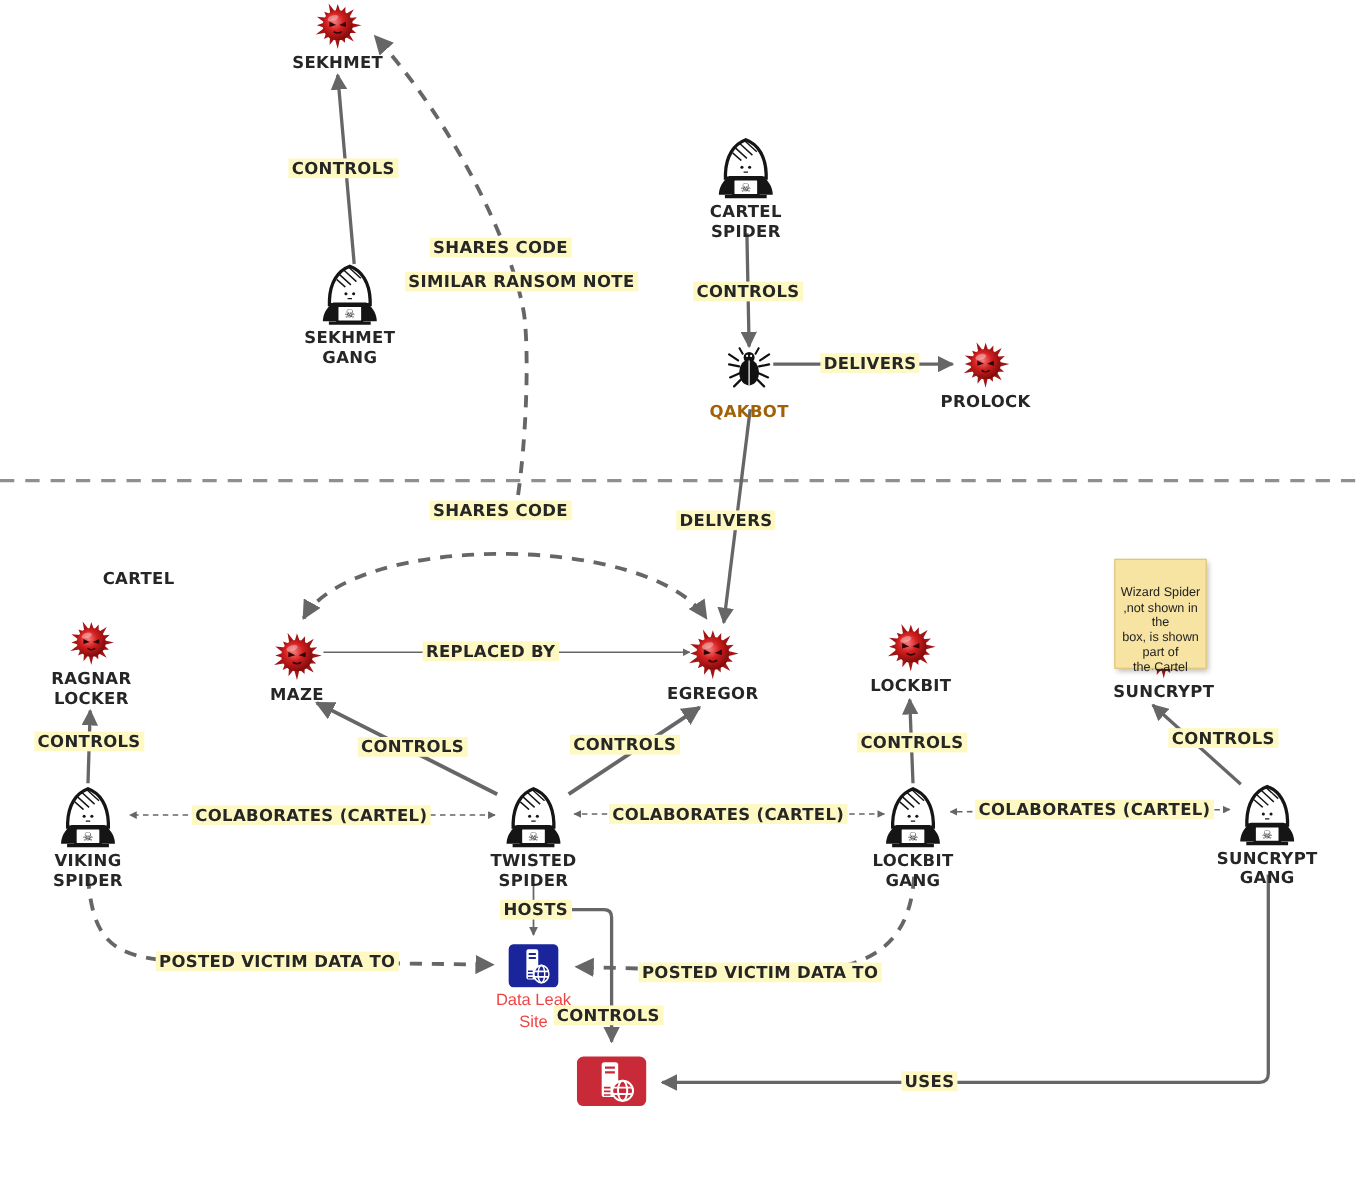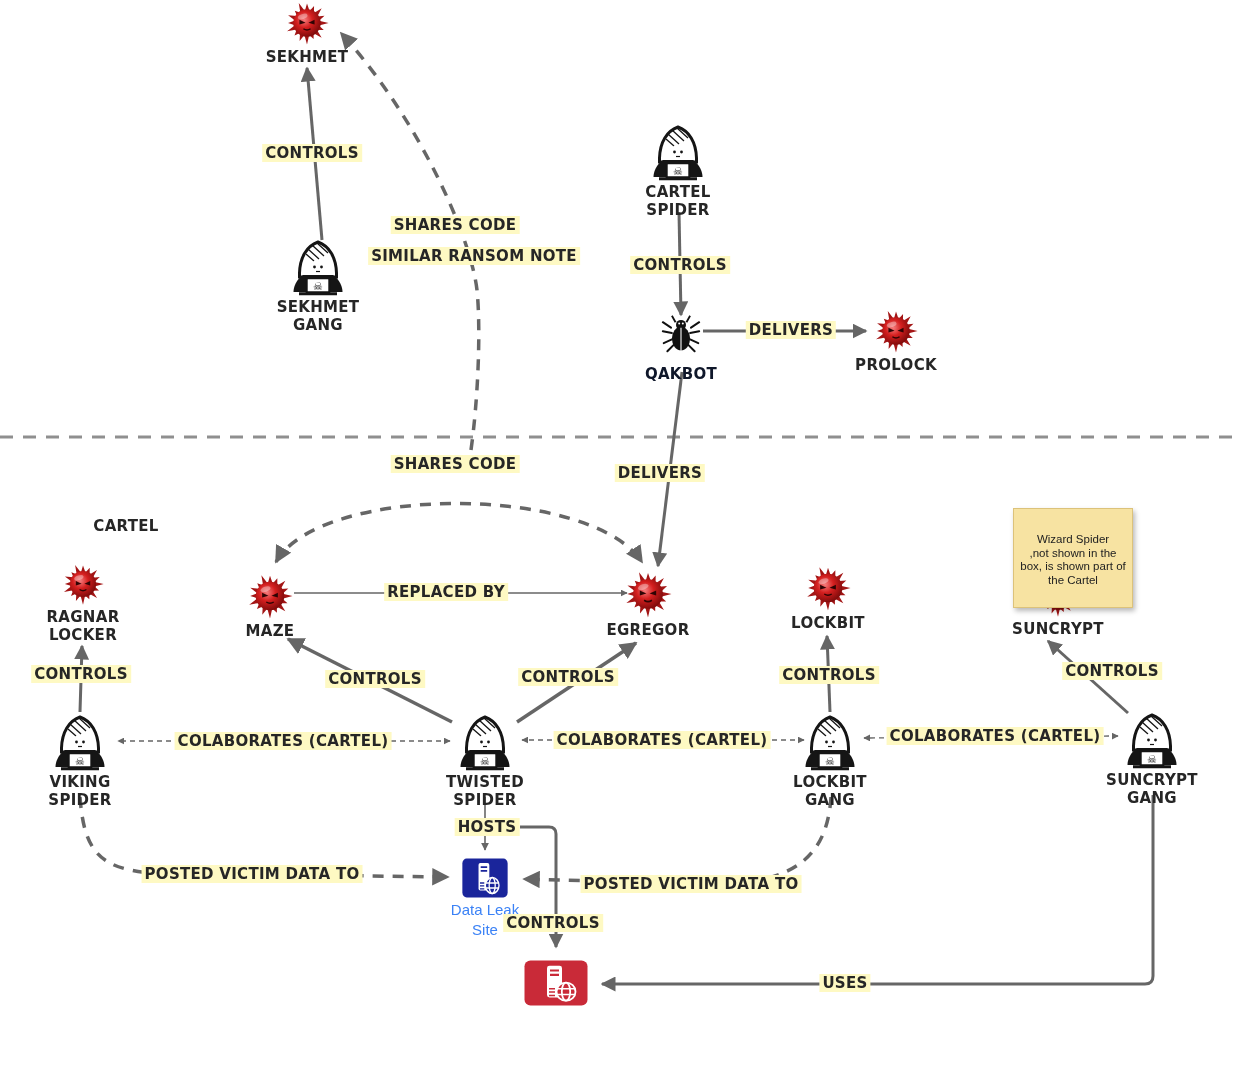--- a/index.html
+++ b/index.html
@@ -17,21 +17,21 @@
     pointer-events:none;
   }
   .node-icon{line-height:0;}
   .node-label{
     margin-top:2px;text-align:center;
     font:700 15px/18px "DejaVu Sans",sans-serif;
     color:#262626;letter-spacing:.3px;white-space:nowrap;
   }
   .node-label.plain{
     font:400 15px/20px "Liberation Sans",sans-serif;
-    color:#3b82f6;letter-spacing:0;
+    color:#ef4444;letter-spacing:0;
   }
   .edge-label{
     position:absolute;z-index:3;transform:translate(-50%,-50%);
     background:#fef9c3;padding:0 3px;white-space:nowrap;
     font:700 15px/18px "DejaVu Sans",sans-serif;
     color:#262626;letter-spacing:.3px;
   }
   .edge-label.free{background:transparent;}
   #sticky-note{
     position:absolute;z-index:4;box-sizing:border-box;
@@ -72,21 +72,21 @@
       <path d="M 450,741 L 118,741" fill="none" stroke="#666666" stroke-width="1.4" stroke-linejoin="round" stroke-dasharray="5,4" marker-end="url(#arrowhead)" marker-start="url(#arrowhead)"></path>
       <path d="M 804,740 L 522,740" fill="none" stroke="#666666" stroke-width="1.4" stroke-linejoin="round" stroke-dasharray="5,4" marker-end="url(#arrowhead)" marker-start="url(#arrowhead)"></path>
       <path d="M 1118,736 L 864,738" fill="none" stroke="#666666" stroke-width="1.4" stroke-linejoin="round" stroke-dasharray="5,4" marker-end="url(#arrowhead)" marker-start="url(#arrowhead)"></path>
       <path d="M 485,797 L 485,850" fill="none" stroke="#666666" stroke-width="1.6" stroke-linejoin="round" marker-end="url(#arrowhead)"></path>
       <path d="M 520,827 L 549,827 Q 556,827 556,834 L 556,947" fill="none" stroke="#666666" stroke-width="3" stroke-linejoin="round" marker-end="url(#arrowhead)"></path>
       <path d="M 80,797 C 84,852 100,868 150,873 L 448,877" fill="none" stroke="#666666" stroke-width="3.5" stroke-linejoin="round" stroke-dasharray="11,9" marker-end="url(#arrowhead)"></path>
       <path d="M 831,797 C 827,860 790,882 720,884 L 524,879" fill="none" stroke="#666666" stroke-width="3.5" stroke-linejoin="round" stroke-dasharray="11,9" marker-end="url(#arrowhead)"></path>
       <path d="M 1153,795 L 1153,976 Q 1153,984 1145,984 L 602,984" fill="none" stroke="#666666" stroke-width="3" stroke-linejoin="round" marker-end="url(#arrowhead)"></path>
     </svg>
 
-  <div id="sticky-note" style="left: 1013px; top: 508px; width: 120px; height: 100px;">
+  <div id="sticky-note" style="left: 1013px; top: 508px; width: 84px; height: 100px;">
     <div>Wizard Spider</div>
     <div>,not shown in the</div>
     <div>box, is shown part of</div>
     <div>the Cartel</div>
   </div>
 <div class="edge-label" style="left: 312px; top: 153px;">CONTROLS</div>
     <div class="edge-label" style="left: 455px; top: 225px;">SHARES CODE</div>
     <div class="edge-label" style="left: 474px; top: 256px;">SIMILAR RANSOM NOTE</div>
     <div class="edge-label" style="left: 680px; top: 265px;">CONTROLS</div>
     <div class="edge-label" style="left: 791px; top: 330px;">DELIVERS</div>
@@ -164,21 +164,21 @@
             <path d="M12,28 L3,32 M32,28 L41,32"></path>
             <path d="M14,34 L7,41 M30,34 L37,41"></path>
           </g>
           <path d="M16,9 L12,2 M28,9 L32,2" stroke="#111" stroke-width="2" fill="none"></path>
           <circle cx="22" cy="12" r="5.5" fill="#111"></circle>
           <ellipse cx="22" cy="27" rx="10" ry="13" fill="#111"></ellipse>
           <path d="M22,15 L22,40" stroke="#fff" stroke-width="1.2"></path>
           <circle cx="20" cy="10.5" r="1.1" fill="#fff"></circle>
           <circle cx="24" cy="10.5" r="1.1" fill="#fff"></circle>
         </svg></div>
-      <div class="node-label" style="color: #0f172a; margin-top: 11px;">
+      <div class="node-label" style="color: #a16207; margin-top: 11px;">
         <div>QAKBOT</div>
       </div>
     </div>
     <div class="node" style="left: 796px; top: 308px;">
       <div class="node-icon"><svg width="46" height="46" viewBox="0 0 64 64">
           <path d="M48.7,29.0 L62.0,32.0 L48.6,35.6 L55.3,41.6 L45.9,41.7 L52.4,52.4 L41.2,46.3 L41.2,54.2 L35.0,48.7 L32.0,62.0 L28.4,48.6 L21.7,56.9 L22.3,45.9 L14.6,49.4 L17.7,41.2 L4.3,43.5 L15.3,35.0 L5.6,32.0 L15.4,28.4 L5.7,21.1 L18.1,22.3 L15.0,15.0 L22.8,17.7 L20.5,4.3 L29.0,15.3 L32.0,5.0 L35.6,15.4 L41.8,8.4 L41.7,18.1 L52.4,11.6 L46.3,22.8 L56.4,21.9 Z" fill="#a31515"></path>
           <circle cx="32" cy="32" r="19" fill="url(#vgrad)"></circle>
           <ellipse cx="26" cy="23" rx="7" ry="3.5" fill="#ffffff" opacity="0.35" transform="rotate(-18 26 23)"></ellipse>
           <path d="M21.5,27.5 L30,31.5 L21.5,34 Z" fill="#2e0404"></path>
           <path d="M42.5,27.5 L34,31.5 L42.5,34 Z" fill="#2e0404"></path>

